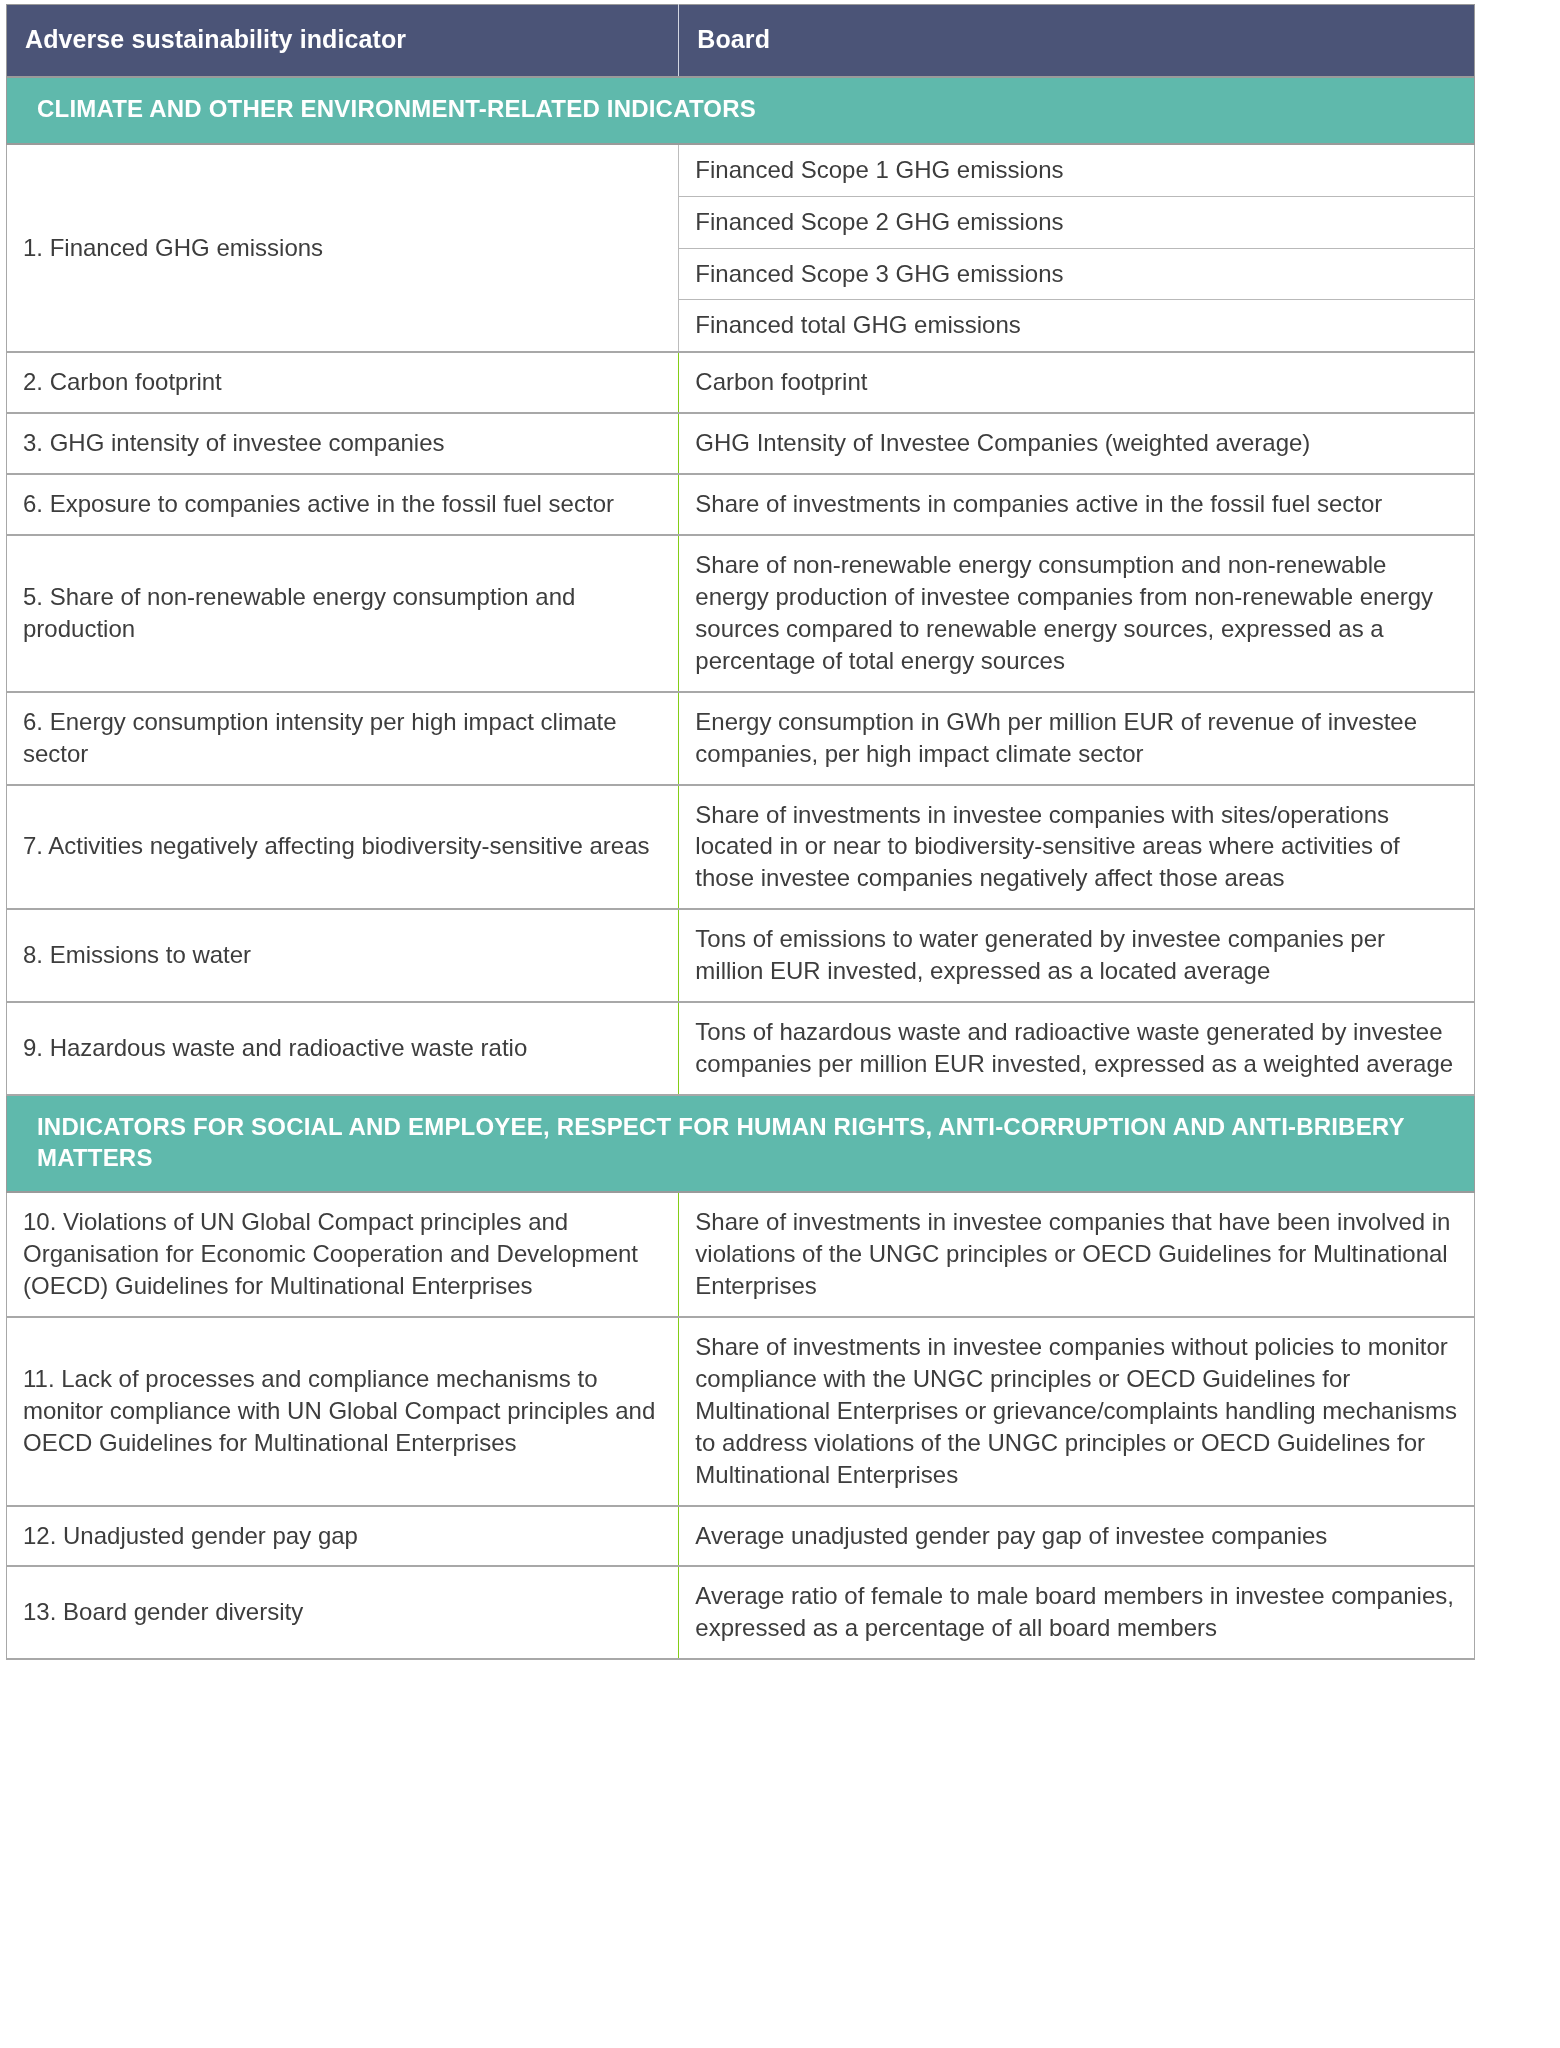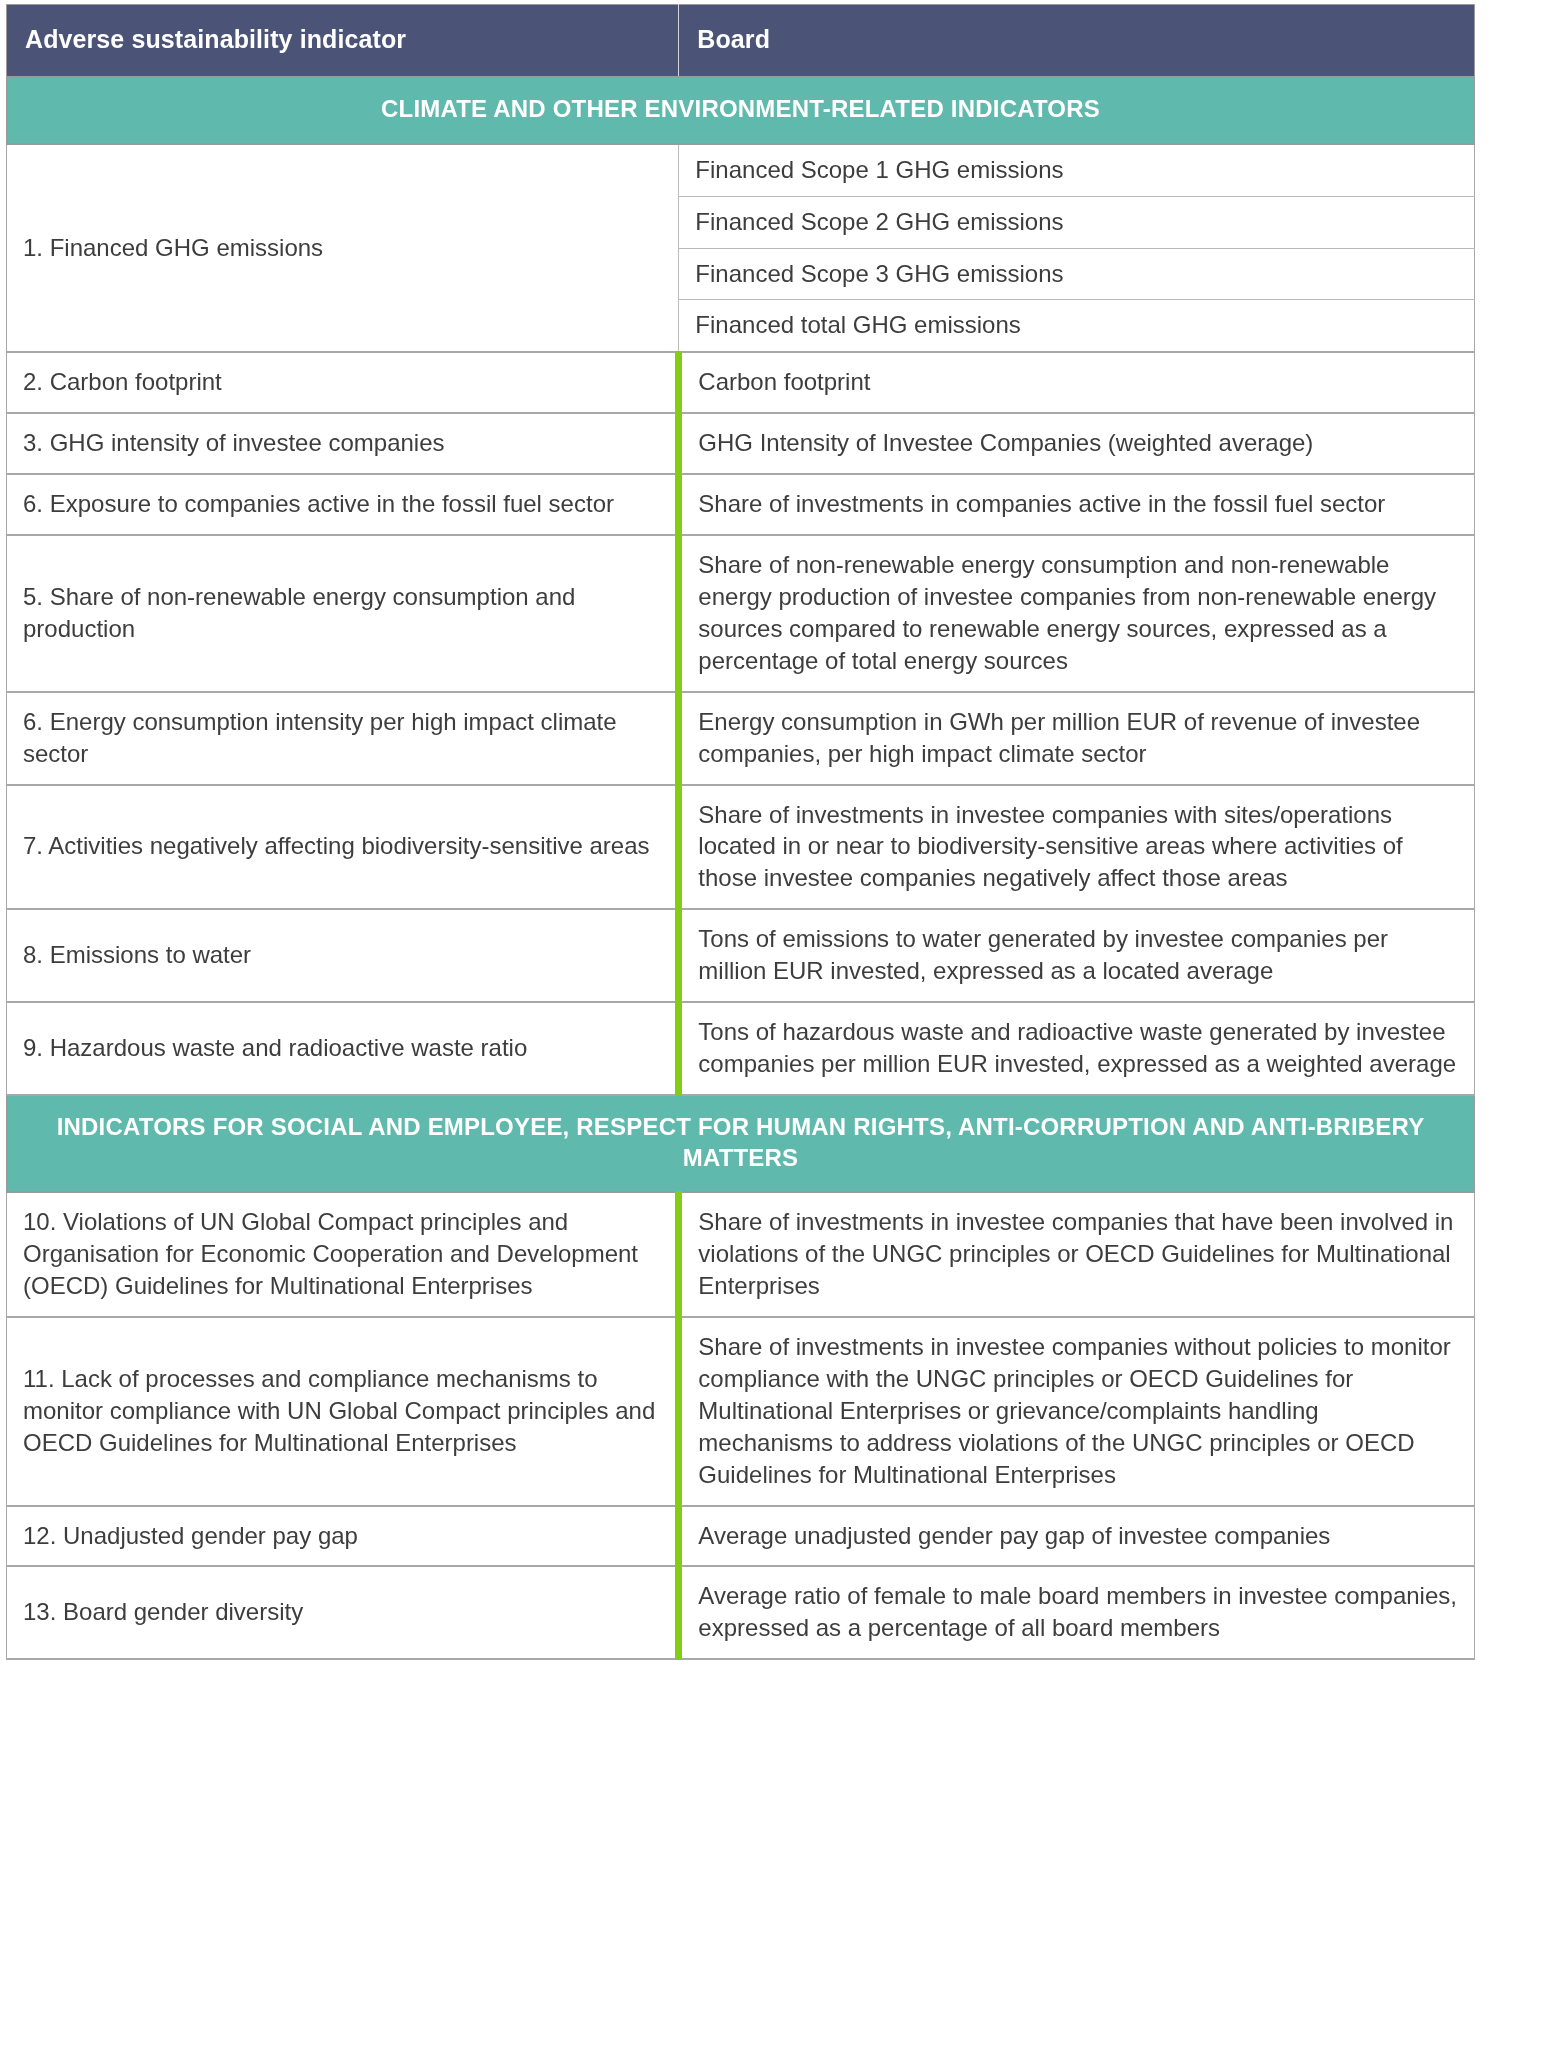--- a/index.html
+++ b/index.html
@@ -40,21 +40,20 @@
     letter-spacing: 0.1px;
   }
   thead th.th-left { border-right: 1px solid #d3d7e2; }
 
   
   td.section-band {
     background: #5fb9ac;
     color: #ffffff;
     font-size: 24px;
     font-weight: bold;
-    text-align: center;
     padding: 16px 30px 18px 30px;
     line-height: 1.28;
     border: 1px solid #9a9a9a;
     border-top: 2px solid #9a9a9a;
     border-bottom: 2px solid #9a9a9a;
     letter-spacing: 0.2px;
   }
 
   
   td.cell {
@@ -75,21 +74,21 @@
     border-top: 1px solid #b9b9b9;
     border-bottom: 1px solid #b9b9b9;
     padding-top: 9px;
     padding-bottom: 10px;
   }
   td.cell.metric-sub.first { border-top: 2px solid #a8a8a8; }
   td.cell.metric-sub.last  { border-bottom: 2px solid #a8a8a8; }
   td.cell.indicator-span {
     border-right: 1px solid #bcbcbc;
   }
-  td.cell.left-col { border-right: 7px solid #84cc16; }
+  td.cell.left-col { border-right: 1px solid #84cc16; }
   tr.row-last td.cell { border-bottom: 2px solid #a8a8a8; }
 </style>
 </head>
 <body>
 
 <div class="page">
   <table class="pai-table">
     <colgroup>
       <col class="c1">
       <col class="c2">

